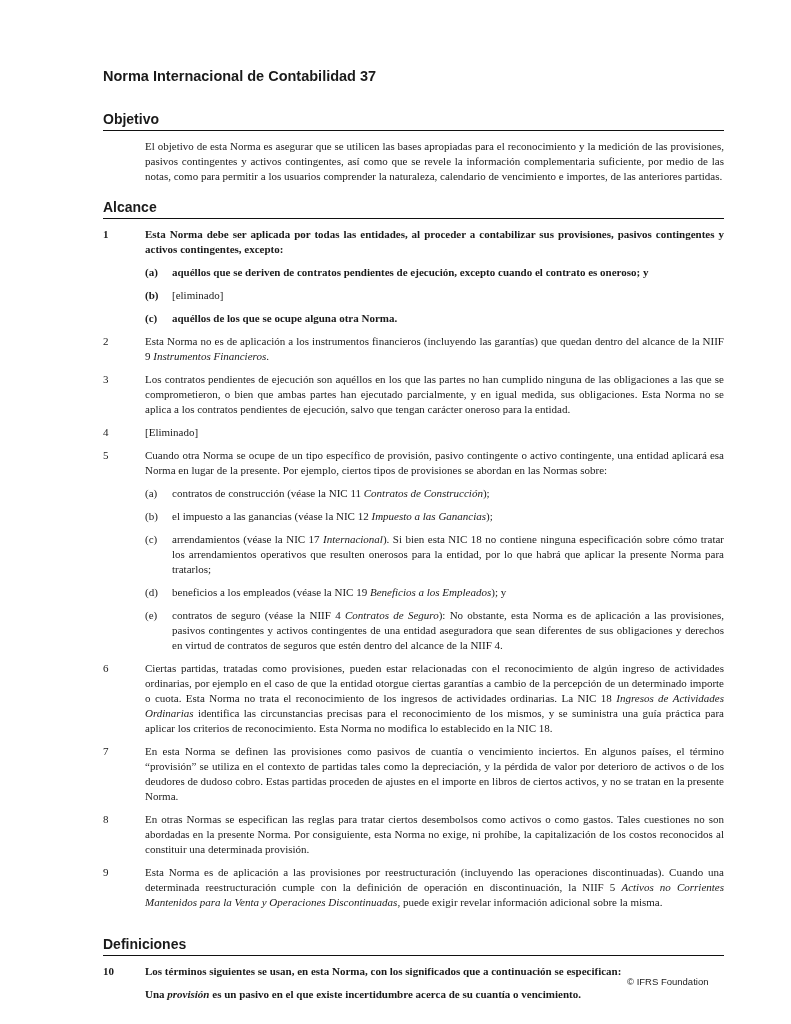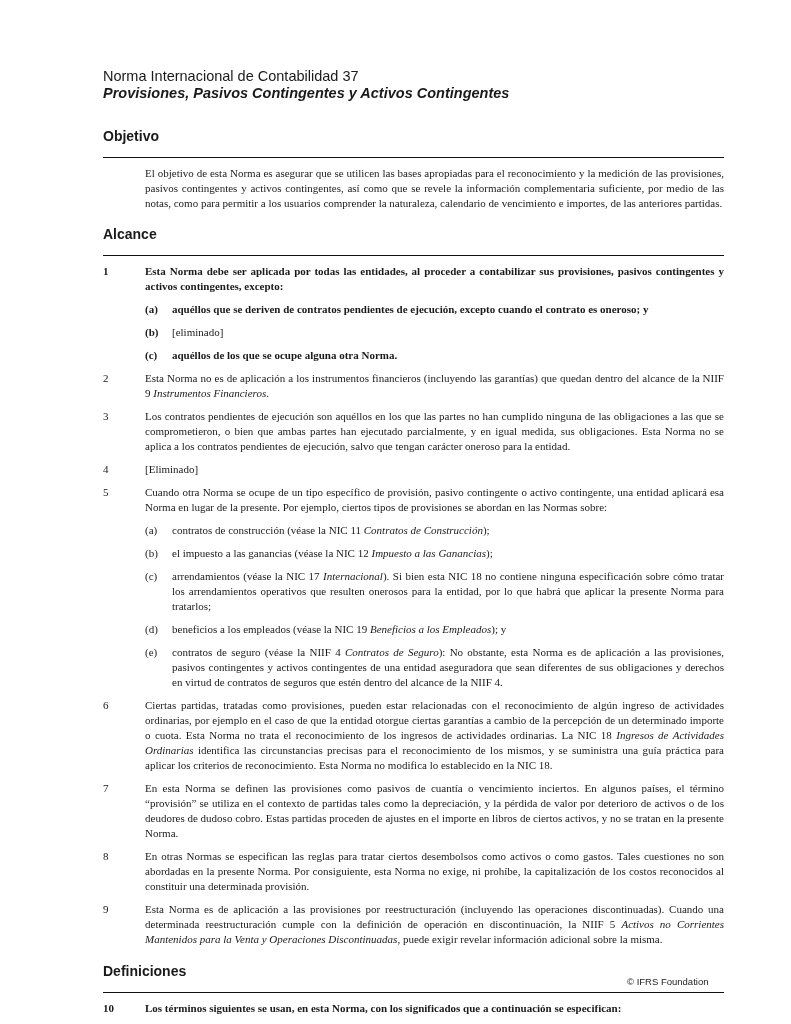--- a/index.html
+++ b/index.html
@@ -1,41 +1,40 @@
 <!DOCTYPE html>
 <html><head>
   <meta charset="utf-8">
   <style>
     html, body { margin: 0; padding: 0; background: #ffffff; }
     body { width: 791px; height: 1024px; position: relative; overflow: hidden; color: #1a1a1a; }
     .page { position: absolute; left: 103px; top: 68px; width: 621px; }
-    .title1 { font-family: "Liberation Sans", sans-serif; font-weight: normal; font-size: 14.5px; line-height: 17px; margin: 0; }
+    .title1 { font-family: "Liberation Sans", sans-serif; font-weight: bold; font-size: 14.5px; line-height: 17px; margin: 0; }
     .title2 { font-family: "Liberation Sans", sans-serif; font-weight: bold; font-style: italic; font-size: 14.5px; line-height: 17px; margin: 0; }
-    .section-head { font-family: "Liberation Sans", sans-serif; font-weight: bold; font-size: 14px; line-height: 16px; border-bottom: 1.5px solid #111; padding-bottom: 13px; margin: 0; }
+    .section-head { font-family: "Liberation Sans", sans-serif; font-weight: bold; font-size: 14px; line-height: 16px; border-bottom: 1.5px solid #111; padding-bottom: 3px; margin: 0; }
     .sec-objetivo { margin-top: 26px; }
     .sec-alcance { margin-top: 15px; }
-    .sec-def { margin-top: 16px; }
+    .sec-def { margin-top: 26px; }
     .body-text, .para, .sub { font-family: "Liberation Serif", serif; font-size: 11px; line-height: 15px; text-align: justify; }
     .body-text { margin: 8px 0 0 42px; }
     .para { display: flex; margin-top: 8px; }
     .para .num { width: 42px; flex: 0 0 42px; }
     .para .txt { flex: 1; }
     .bold { font-weight: bold; }
     .sub { display: flex; margin-top: 8px; margin-left: 42px; }
     .sub .lbl { width: 27px; flex: 0 0 27px; }
     .sub .txt { flex: 1; }
     i { font-style: italic; }
     .footer { position: absolute; left: 627px; top: 976px; font-family: "Liberation Sans", sans-serif; font-size: 9.5px; color: #222; text-align: center; }
   </style>
 </head>
 <body>
 
 <div class="page">
   <h1 class="title1">Norma Internacional de Contabilidad 37</h1>
-  <h2 class="title2">Provisiones, Pasivos Contingentes y Activos Contingentes</h2>
 
   <h3 class="section-head sec-objetivo">Objetivo</h3>
   <p class="body-text">El objetivo de esta Norma es asegurar que se utilicen las bases apropiadas para el reconocimiento y la medición de las provisiones, pasivos contingentes y activos contingentes, así como que se revele la información complementaria suficiente, por medio de las notas, como para permitir a los usuarios comprender la naturaleza, calendario de vencimiento e importes, de las anteriores partidas.</p>
 
   <h3 class="section-head sec-alcance">Alcance</h3>
 
   <div class="para bold">
     <span class="num">1</span>
     <span class="txt">Esta Norma debe ser aplicada por todas las entidades, al proceder a contabilizar sus provisiones, pasivos contingentes y activos contingentes, excepto:</span>
   </div>

